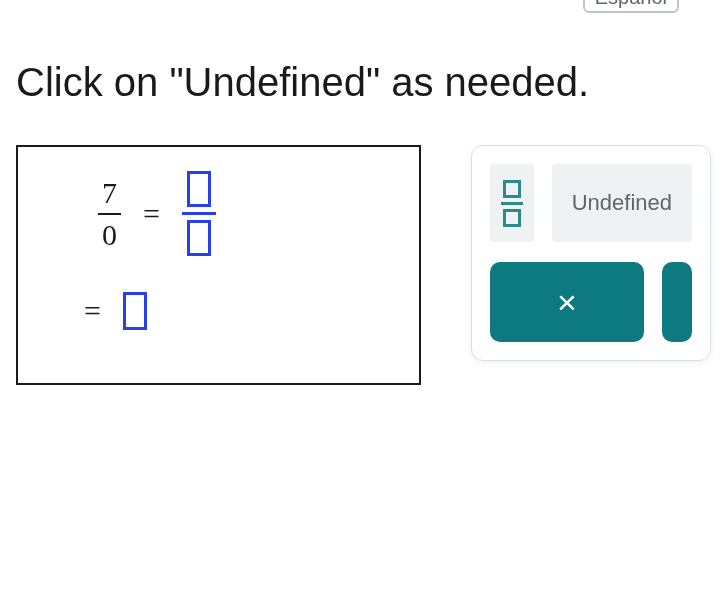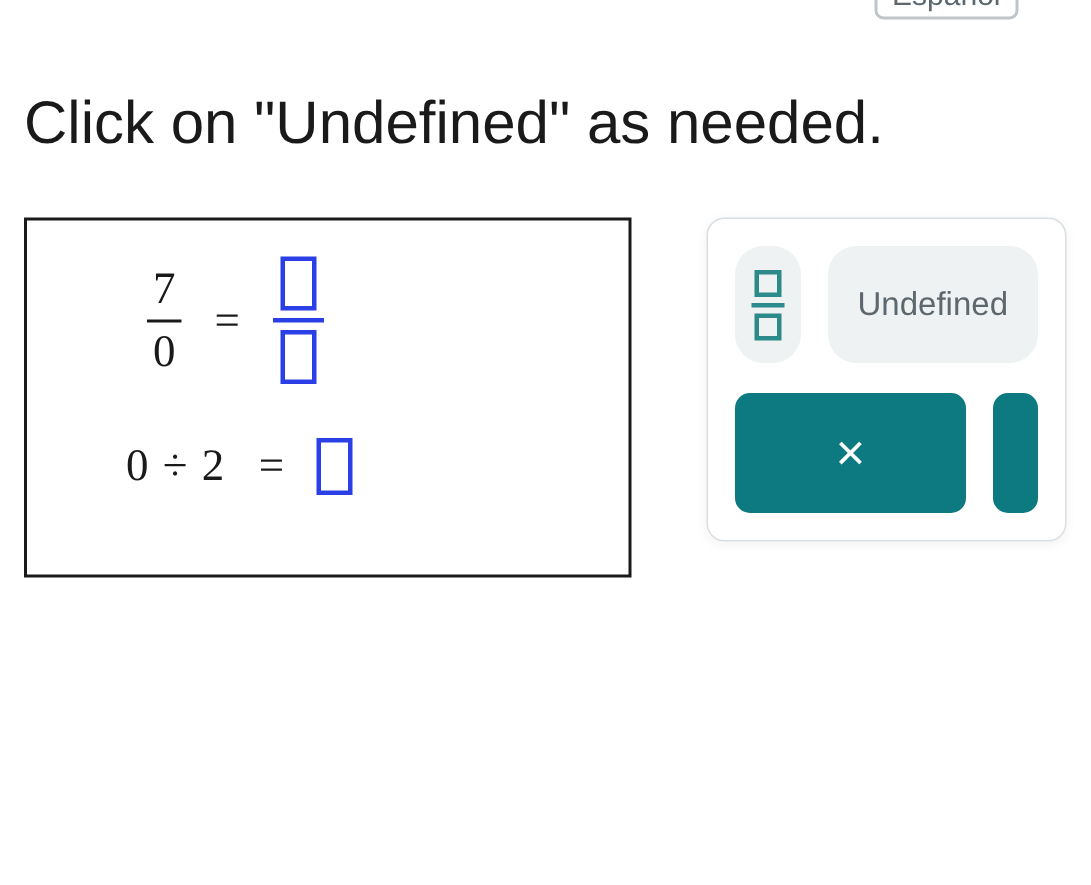--- a/index.html
+++ b/index.html
@@ -113,21 +113,21 @@
       flex: 1;
       min-width: 240px;
     }
     .tool-row {
       display: flex;
       gap: 18px;
       align-items: stretch;
     }
     .tool-btn {
       background: #eef2f3;
-      border-radius: 19px;
+      border-radius: 4px;
       display: flex;
       align-items: center;
       justify-content: center;
       height: 78px;
       cursor: pointer;
       color: #5c676e;
       font-size: 22px;
     }
     .tool-btn.frac-btn { width: 88px; }
     .tool-btn.undef-btn { flex: 1; padding: 0 20px; white-space: nowrap; }
@@ -192,21 +192,20 @@
         </span>
         <span class="eq">=</span>
         <span class="answer-frac">
           <span class="input-box"></span>
           <span class="ibar"></span>
           <span class="input-box"></span>
         </span>
       </div>
 
       <div class="problem-row problem-row-2">
-        <span class="divexpr">0 ÷ 2</span>
         <span class="eq">=</span>
         <span class="input-box-single"></span>
       </div>
 
     </div>
 
     <div class="tool-panel">
       <div class="tool-row">
         <div class="tool-btn frac-btn">
           <span class="mini-frac">

